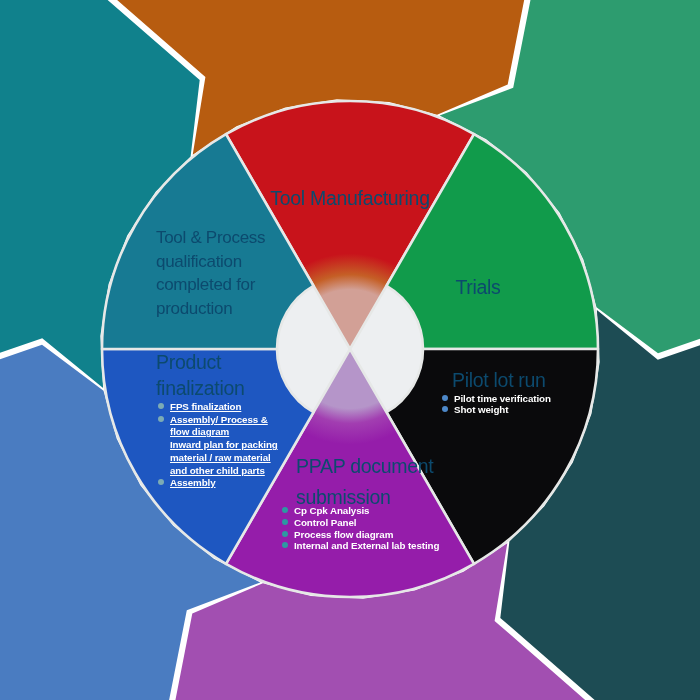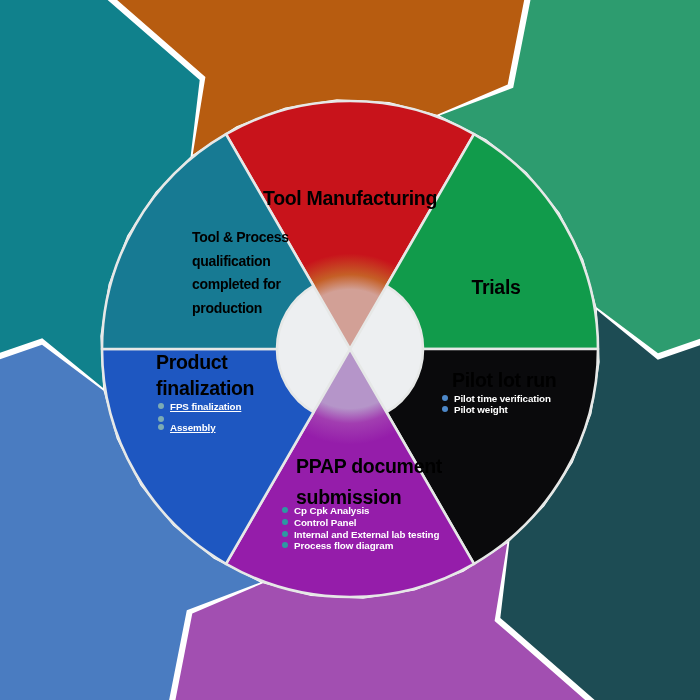--- a/index.html
+++ b/index.html
@@ -2,21 +2,21 @@
 <html><head>
 <meta charset="utf-8">
 <style>
   html,body{margin:0;padding:0;background:#ffffff;}
   .canvas{
     position:relative;width:700px;height:700px;overflow:hidden;
     font-family:"Liberation Sans",sans-serif;background:#ffffff;
   }
   .canvas svg{position:absolute;left:0;top:0;}
   .seg-label{
-    position:absolute;color:#000000;font-weight:700;
+    position:absolute;color:#0c4a6e;font-weight:400;
     white-space:pre-line;letter-spacing:-0.3px;
   }
   .heading{font-size:19.5px;line-height:26px;}
   .center{text-align:center;}
   .bullets{position:absolute;color:#ffffff;}
   .bullet-row{display:flex;align-items:flex-start;}
   .dot{width:6px;height:6px;border-radius:50%;margin:2px 6px 0 0;flex:0 0 auto;}
   .btext{font-size:9.8px;font-weight:700;white-space:pre-line;letter-spacing:-0.1px;line-height:inherit;}
 </style>
 </head>
@@ -55,72 +55,77 @@
         <path d="M386.5,285.8 L474.0,134.2 A248 248 0 0 1 598.0,349.0 L423.0,349.0 A73 73 0 0 0 386.5,285.8 Z" fill="#119b4b" stroke="#e6e8e7" stroke-width="2.6" stroke-linejoin="round"></path>
         <path d="M423.0,349.0 L598.0,349.0 A248 248 0 0 1 474.0,563.8 L386.5,412.2 A73 73 0 0 0 423.0,349.0 Z" fill="#0a0a0c" stroke="#e6e8e7" stroke-width="2.6" stroke-linejoin="round"></path>
         <path d="M350,349 L474.0,563.8 A248 248 0 0 1 226.0,563.8 Z" fill="url(#grad-3)" stroke="#e6e8e7" stroke-width="2.6" stroke-linejoin="round"></path>
         <path d="M313.5,412.2 L226.0,563.8 A248 248 0 0 1 102.0,349.0 L277.0,349.0 A73 73 0 0 0 313.5,412.2 Z" fill="#1e57c1" stroke="#e6e8e7" stroke-width="2.6" stroke-linejoin="round"></path>
         <path d="M277.0,349.0 L102.0,349.0 A248 248 0 0 1 226.0,134.2 L313.5,285.8 A73 73 0 0 0 277.0,349.0 Z" fill="#177a93" stroke="#e6e8e7" stroke-width="2.6" stroke-linejoin="round"></path>
       </g>
   </svg>
 
   <div class="seg-label heading center" style="left:230px;top:185px;width:240px;">Tool Manufacturing</div>
 
-  <div class="seg-label heading center" style="left:436px;top:274px;width:120px;">Trials</div>
+  <div class="seg-label heading center" style="left:418px;top:274px;width:120px;">Trials</div>
 
-  <div class="seg-label" style="left:156px;top:226px;width:140px;font-size:14px;line-height:23.5px;margin-left:36px;">Tool &amp; Process
+  <div class="seg-label" style="left:156px;top:226px;width:140px;font-size:17px;line-height:23.5px;">Tool &amp; Process
 qualification
 completed for
 production</div>
 
   <div class="seg-label heading" style="left:156px;top:350px;width:150px;line-height:25.5px;">Product
 finalization</div>
 
   <div class="seg-label heading" style="left:296px;top:451px;width:160px;line-height:31px;">PPAP document
 submission</div>
 
   <div class="seg-label heading" style="left:452px;top:367px;width:150px;">Pilot lot run</div>
 
   <div class="bullets" style="left:158px;top:401px;width:132px;line-height:12.7px;text-decoration:underline;">
       <div class="bullet-row">
         <span class="dot" style="background: rgb(124, 171, 180);"></span>
         <span class="btext">FPS finalization</span>
       </div>
       <div class="bullet-row">
         <span class="dot" style="background: rgb(124, 171, 180);"></span>
+        <span class="btext">Assembly/ Process &amp;
+flow diagram
+Inward plan for packing
+material / raw material
+and other child parts</span>
       </div>
       <div class="bullet-row">
         <span class="dot" style="background: rgb(124, 171, 180);"></span>
         <span class="btext">Assembly</span>
       </div>
     </div>
 
   <div class="bullets" style="left:282px;top:505px;width:170px;line-height:11.8px;">
       <div class="bullet-row">
         <span class="dot" style="background: rgb(45, 152, 162);"></span>
         <span class="btext">Cp Cpk Analysis</span>
       </div>
       <div class="bullet-row">
         <span class="dot" style="background: rgb(45, 152, 162);"></span>
         <span class="btext">Control Panel</span>
       </div>
       <div class="bullet-row">
         <span class="dot" style="background: rgb(45, 152, 162);"></span>
-        <span class="btext">Internal and External lab testing</span>
+        <span class="btext">Process flow diagram</span>
       </div>
       <div class="bullet-row">
         <span class="dot" style="background: rgb(45, 152, 162);"></span>
-        <span class="btext">Process flow diagram</span>
+        <span class="btext">Internal and External lab testing</span>
       </div>
     </div>
 
   <div class="bullets" style="left:442px;top:393px;width:135px;line-height:11.4px;">
       <div class="bullet-row">
         <span class="dot" style="background: rgb(77, 136, 201);"></span>
         <span class="btext">Pilot time verification</span>
       </div>
       <div class="bullet-row">
         <span class="dot" style="background: rgb(77, 136, 201);"></span>
-        <span class="btext">Pilot weight</span>
+        <span class="btext">Shot weight</span>
       </div>
     </div>
 
 </div>
 
 </body></html>

